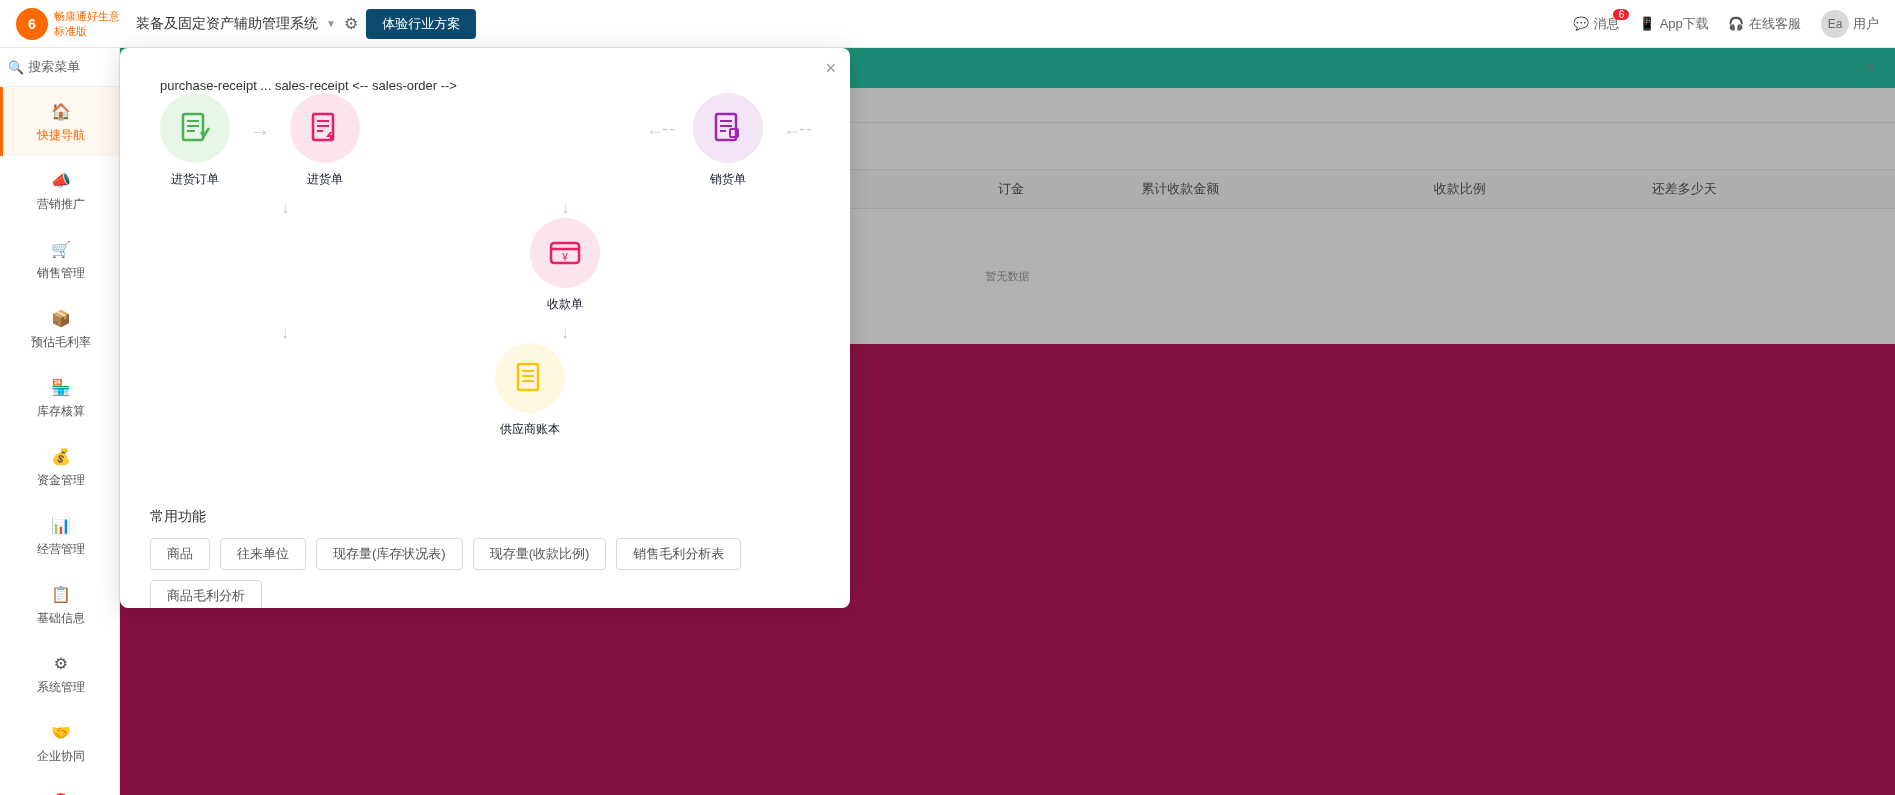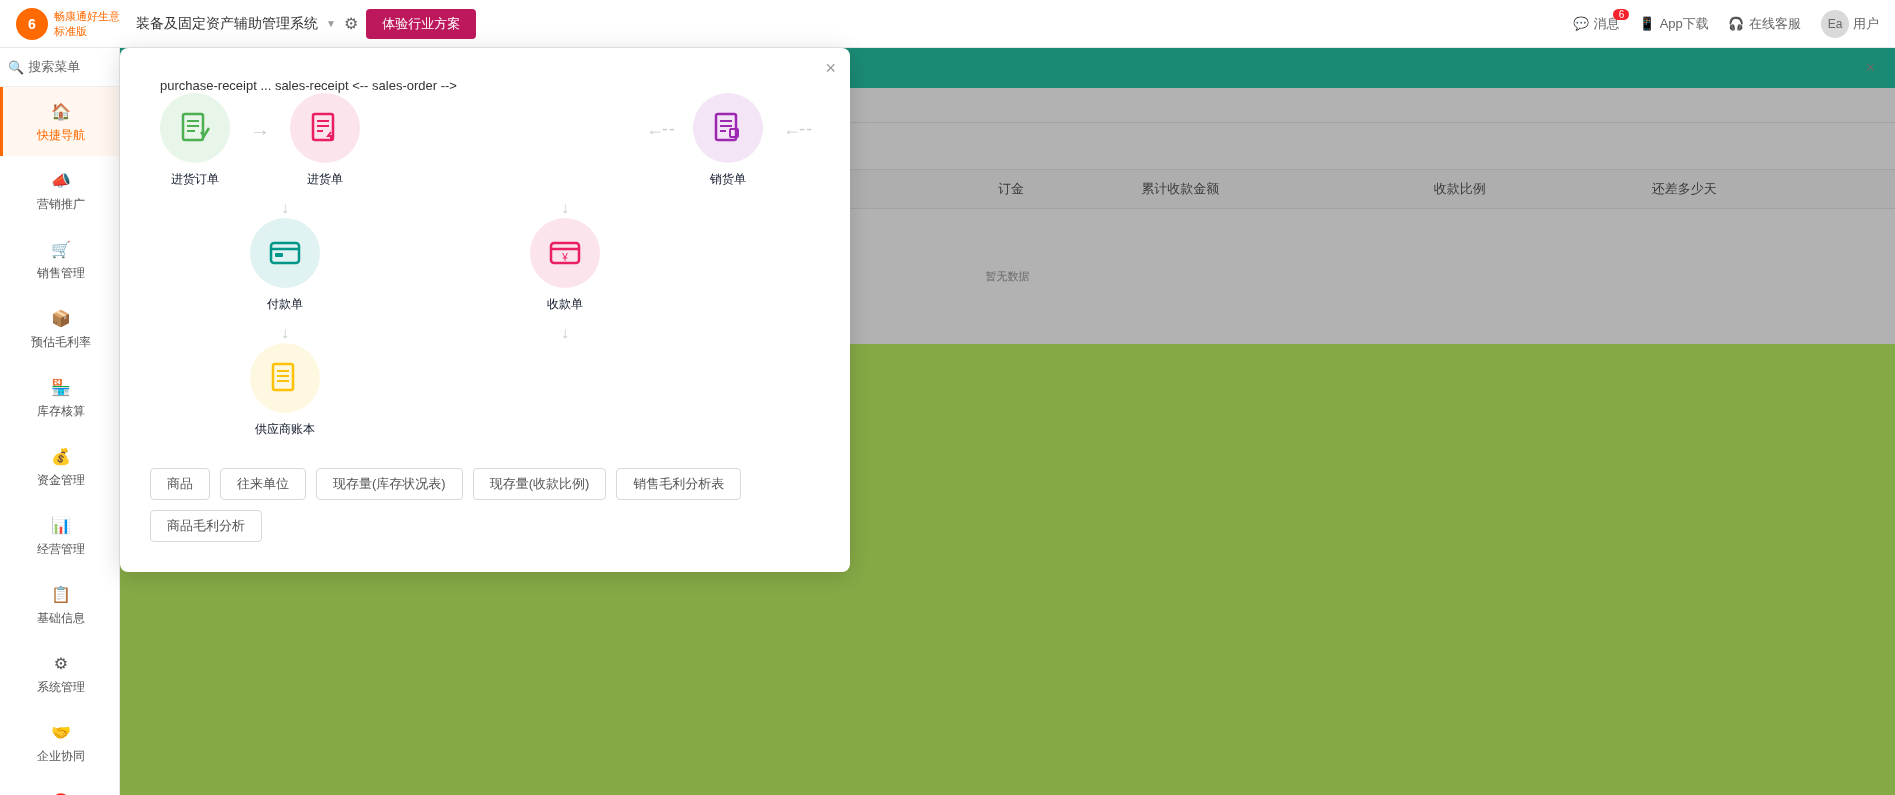--- a/index.html
+++ b/index.html
@@ -34,21 +34,21 @@
     .system-title {
       flex: 1;
       display: flex;
       align-items: center;
       gap: 8px;
       color: #333;
       font-size: 14px;
       font-weight: 500;
     }
     .trial-btn {
-      background: #be185d;
+      background: #0c4a6e;
       color: white;
       border: none;
       padding: 6px 16px;
       border-radius: 4px;
       cursor: pointer;
       font-size: 13px;
     }
     .header-right {
       display: flex;
       align-items: center;
@@ -160,21 +160,21 @@
     }
     .tab-item.active {
       background: #fff;
       color: #26c6a6;
     }
     .tab-close { font-size: 12px; cursor: pointer; }
 
     
     .page-area {
       flex: 1;
-      background: #bef264;
+      background: #be185d;
       overflow: auto;
       position: relative;
     }
 
     
     .page-toolbar {
       background: #fff;
       padding: 8px 16px;
       display: flex;
       align-items: center;
@@ -633,30 +633,20 @@
         <div style="flex:1"></div>
         <div style="width:70px; display:flex; justify-content:center;">
           <div class="flow-arrow-down">↓</div>
         </div>
         <div style="width: 190px;"></div>
       </div>
 
       
       <div class="flow-row" style="padding-left: 90px; gap: 20px;">
 
-        <div class="flow-node">
-          <div class="flow-circle teal">
-            <svg width="36" height="36" viewBox="0 0 36 36">
-                <rect x="4" y="8" width="28" height="20" rx="3" fill="none" stroke="#009688" stroke-width="2.5"></rect>
-                <line x1="4" y1="14" x2="32" y2="14" stroke="#009688" stroke-width="2.5"></line>
-                <rect x="8" y="18" width="8" height="4" rx="1" fill="#009688"></rect>
-              </svg>
-          </div>
-          <span class="flow-label">付款单</span>
-        </div>
 
         <div style="flex:1"></div>
 
         <div class="flow-node">
           <div class="flow-circle pink">
             <svg width="36" height="36" viewBox="0 0 36 36">
                 <rect x="4" y="8" width="28" height="20" rx="3" fill="none" stroke="#e91e63" stroke-width="2.5"></rect>
                 <line x1="4" y1="14" x2="32" y2="14" stroke="#e91e63" stroke-width="2.5"></line>
                 <text x="18" y="26" text-anchor="middle" font-size="10" fill="#e91e63">¥</text>
               </svg>
@@ -673,21 +663,21 @@
           <div class="flow-arrow-down">↓</div>
         </div>
         <div style="flex:1"></div>
         <div style="width:70px; display:flex; justify-content:center;">
           <div class="flow-arrow-down">↓</div>
         </div>
         <div style="width:190px;"></div>
       </div>
 
       
-      <div class="flow-row" style="padding-left: 90px; gap: 20px;">
+      <div class="flow-row" style="padding-left: 90px; gap: 20px; flex-direction: column;">
 
         <div class="flow-node">
           <div class="flow-circle orange2">
             <svg width="36" height="36" viewBox="0 0 36 36">
                 <rect x="6" y="4" width="20" height="26" rx="2" fill="none" stroke="#ffc107" stroke-width="2.5"></rect>
                 <line x1="10" y1="11" x2="22" y2="11" stroke="#ffc107" stroke-width="2"></line>
                 <line x1="10" y1="16" x2="22" y2="16" stroke="#ffc107" stroke-width="2"></line>
                 <line x1="10" y1="21" x2="22" y2="21" stroke="#ffc107" stroke-width="2"></line>
                 <rect x="5" y="5" width="2" height="24" rx="1" fill="#ffc107"></rect>
               </svg>
@@ -697,20 +687,21 @@
 
         <div style="flex:1"></div>
 
 
         <div style="width:190px;"></div>
       </div>
 
     </div>
 
     <div class="common-functions">
+      <div class="common-title">常用功能</div>
       <div class="func-buttons">
         <button class="func-btn">商品</button>
         <button class="func-btn">往来单位</button>
         <button class="func-btn">现存量(库存状况表)</button>
         <button class="func-btn">现存量(收款比例)</button>
         <button class="func-btn">销售毛利分析表</button>
         <button class="func-btn">商品毛利分析</button>
       </div>
     </div>
 

